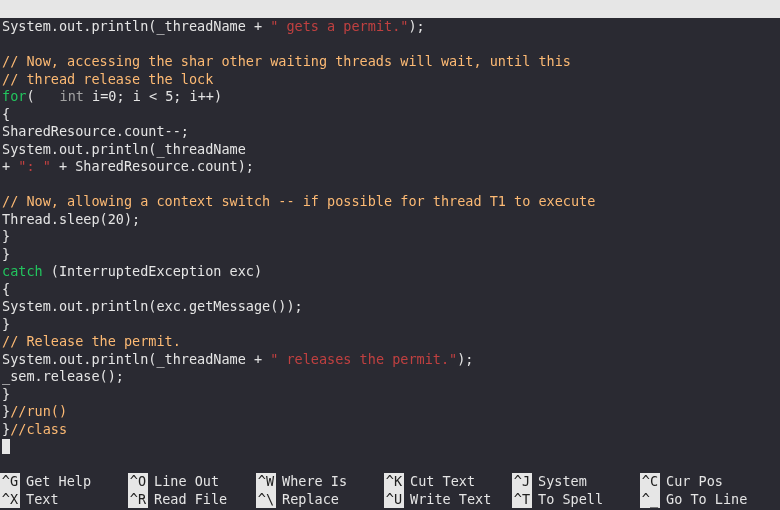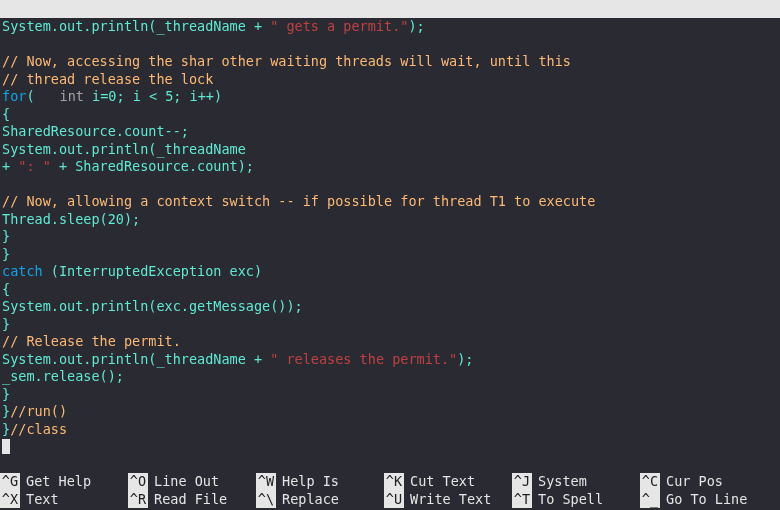--- a/index.html
+++ b/index.html
@@ -24,23 +24,23 @@
     overflow: hidden;
     position: relative;
   }
   .editor {
     padding: 0 2px;
     white-space: pre;
     height: 455px;
     overflow: hidden;
   }
   .line { display: block; min-height: 17.5px; }
-  .tok-plain   { color: #5eead4; }
+  .tok-plain   { color: #e5e5e5; }
   .tok-comment { color: #fdba74; }
-  .tok-keyword { color: #0ea5e9; }
+  .tok-keyword { color: #22c55e; }
   .tok-type    { color: #a3a3a3; margin-left: 25px; }
   .tok-string  { color: #c04040; }
   .cursor {
     display: inline-block;
     width: 8px;
     height: 15px;
     background: #e6e6e6;
     vertical-align: text-bottom;
   }
   .shortcuts {
@@ -85,21 +85,21 @@
     <div class="shortcut">
       <span class="key">^G</span>
       <span class="label">Get Help</span>
     </div>
     <div class="shortcut">
       <span class="key">^O</span>
       <span class="label">Line Out</span>
     </div>
     <div class="shortcut">
       <span class="key">^W</span>
-      <span class="label">Help Is</span>
+      <span class="label">Where Is</span>
     </div>
     <div class="shortcut">
       <span class="key">^K</span>
       <span class="label">Cut Text</span>
     </div>
     <div class="shortcut">
       <span class="key">^J</span>
       <span class="label">System</span>
     </div>
     <div class="shortcut">

